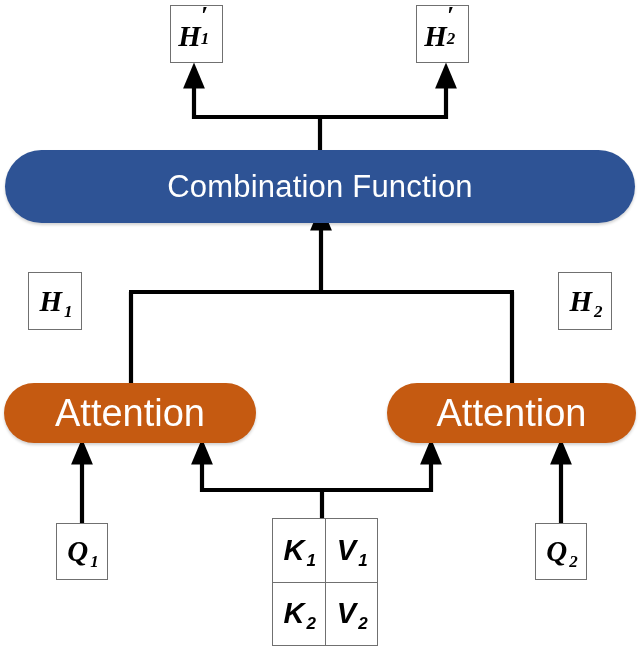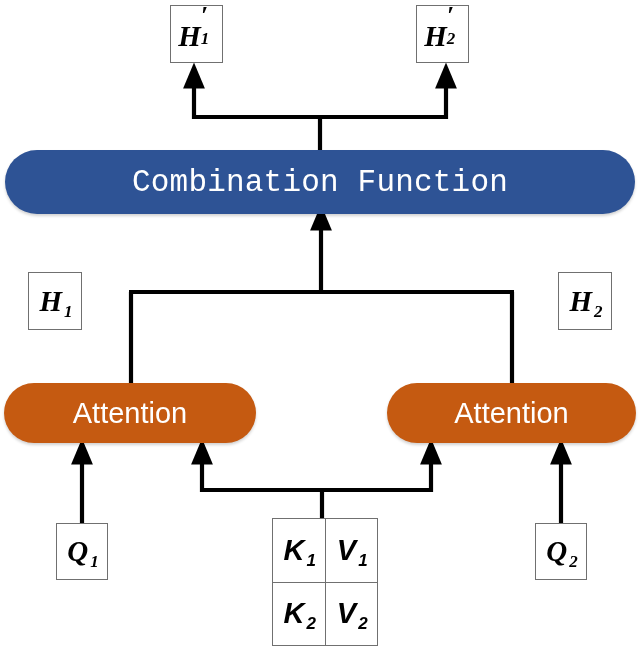--- a/index.html
+++ b/index.html
@@ -104,21 +104,21 @@
     z-index: 3;
     box-shadow: 0 2px 3px rgba(0,0,0,0.18);
   }
   #combination-function {
     background: #2E5395;
     font-size: 31px;
     letter-spacing: 0.2px;
   }
   .attention-pill {
     background: #C55A11;
-    font-size: 29px;
+    font-size: 38px;
   }
 
   
   #kv-table {
     position: absolute;
     box-sizing: border-box;
     border-collapse: collapse;
     z-index: 3;
     background: #ffffff;
   }
@@ -188,21 +188,21 @@
   <div class="var-box" style="left:416px; top:5px; width:53px; height:58px;">
     <span class="var-label with-prime">
       <span class="base">H</span>
         <span class="stack">
           <span class="prime">′</span>
           <span class="sub">2</span>
         </span>
     </span>
   </div>
 
-  <div class="pill" id="combination-function" style="left:5px; top:150px; width:630px; height:64px;font-family:Liberation Mono, monospace;">
+  <div class="pill" id="combination-function" style="left:5px; top:150px; width:630px; height:73px;">
     <span>Combination Function</span>
   </div>
 
   <div class="var-box" style="left:28px; top:272px; width:54px; height:58px;">
     <span class="var-label">
       <span class="base">H</span>
         <span class="sub">1</span>
     </span>
   </div>
 

